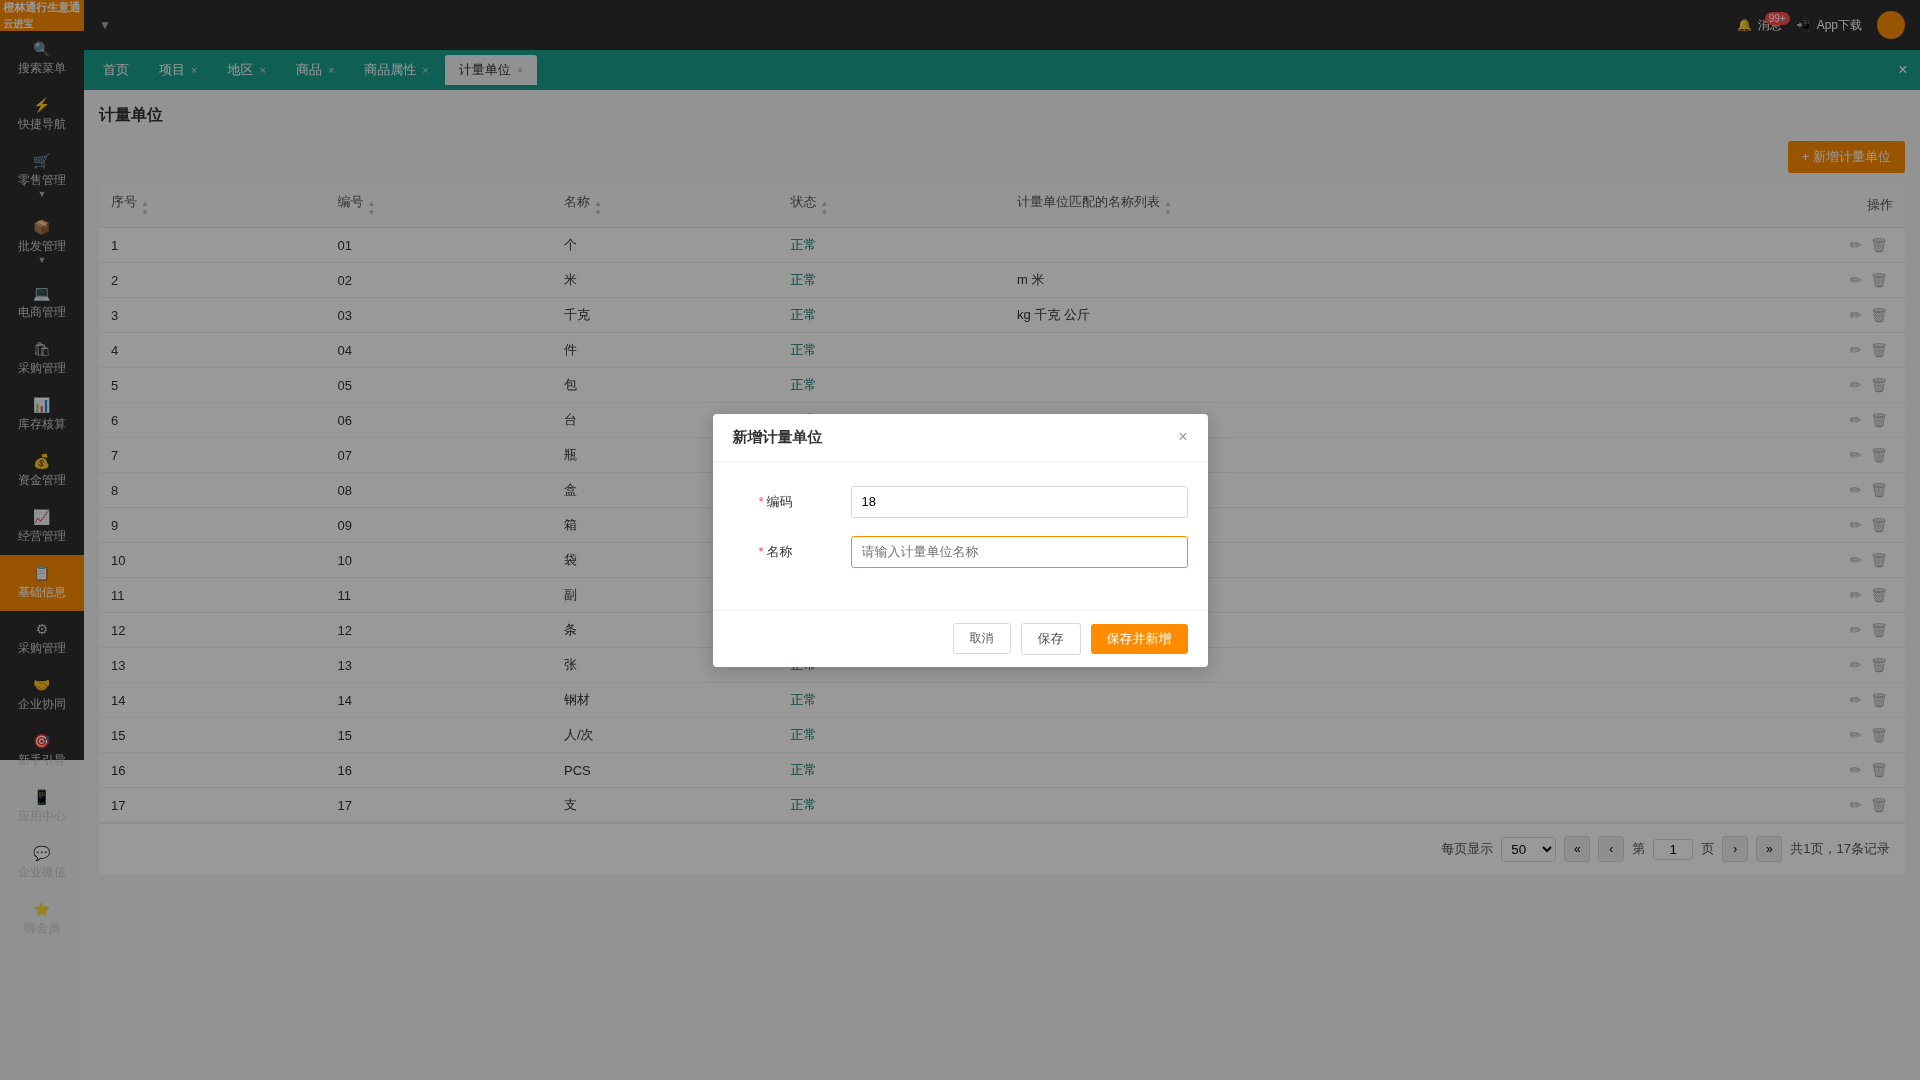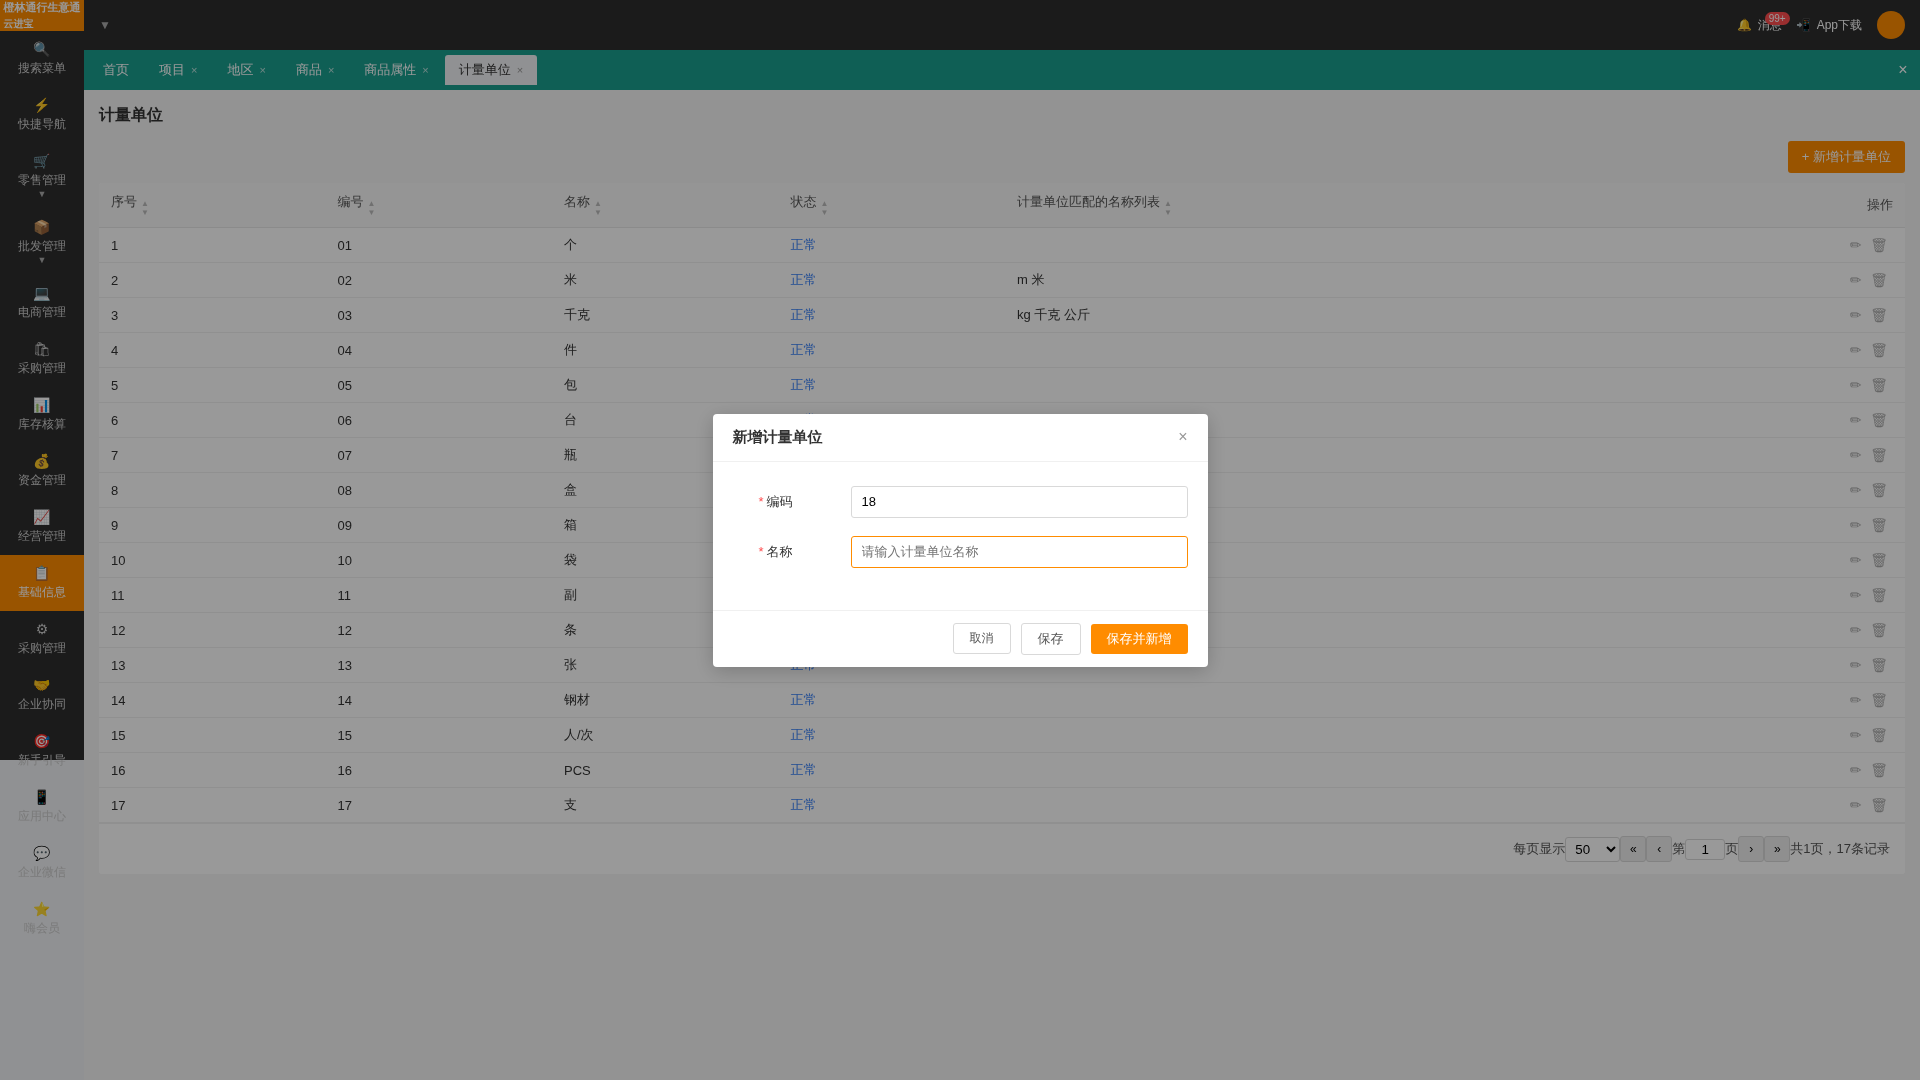--- a/index.html
+++ b/index.html
@@ -37,25 +37,25 @@
     .page-title { font-size: 16px; font-weight: bold; color: #333; margin-bottom: 15px; }
     .toolbar { display: flex; justify-content: flex-end; margin-bottom: 10px; }
     .btn-add { background: #ff8c00; color: white; border: none; padding: 7px 14px; border-radius: 3px; cursor: pointer; font-size: 13px; }
 
     
     .table-wrap { background: white; border-radius: 3px; overflow: hidden; }
     table { width: 100%; border-collapse: collapse; }
     thead tr { background: #f9f9f9; }
     th { padding: 10px 12px; text-align: left; font-size: 13px; color: #555; border-bottom: 1px solid #e8e8e8; font-weight: normal; white-space: nowrap; }
     td { padding: 8px 12px; font-size: 13px; color: #333; border-bottom: 1px solid #f0f0f0; }
-    .status-normal { color: #3b82f6; }
+    .status-normal { color: #0f766e; }
     .action-btn { color: #aaa; cursor: pointer; margin-right: 5px; font-size: 14px; }
 
     
-    .pagination { padding: 12px 15px; display: flex; align-items: center; justify-content: flex-end; font-size: 13px; color: #555; background: white; border-top: 1px solid #f0f0f0; }
+    .pagination { padding: 12px 15px; display: flex; align-items: center; justify-content: flex-end; gap: 8px; font-size: 13px; color: #555; background: white; border-top: 1px solid #f0f0f0; }
     .page-btn { width: 26px; height: 26px; display: flex; align-items: center; justify-content: center; border: 1px solid #d9d9d9; border-radius: 3px; cursor: pointer; font-size: 12px; }
     .page-num { border: 1px solid #d9d9d9; padding: 2px 6px; border-radius: 3px; text-align: center; width: 40px; }
     select.page-size { border: 1px solid #d9d9d9; padding: 3px 5px; border-radius: 3px; background: white; }
 
     
     .modal-overlay { position: fixed; top: 0; left: 0; width: 1920px; height: 1080px; background: rgba(0,0,0,0.4); display: flex; align-items: center; justify-content: center; z-index: 1000; }
     .modal { background: white; border-radius: 4px; width: 495px; padding: 0; box-shadow: 0 4px 20px rgba(0,0,0,0.2); }
     .modal-header { padding: 14px 20px; border-bottom: 1px solid #f0f0f0; display: flex; align-items: center; justify-content: space-between; }
     .modal-title { font-size: 15px; font-weight: bold; color: #333; }
     .modal-close { cursor: pointer; color: #999; font-size: 16px; }

